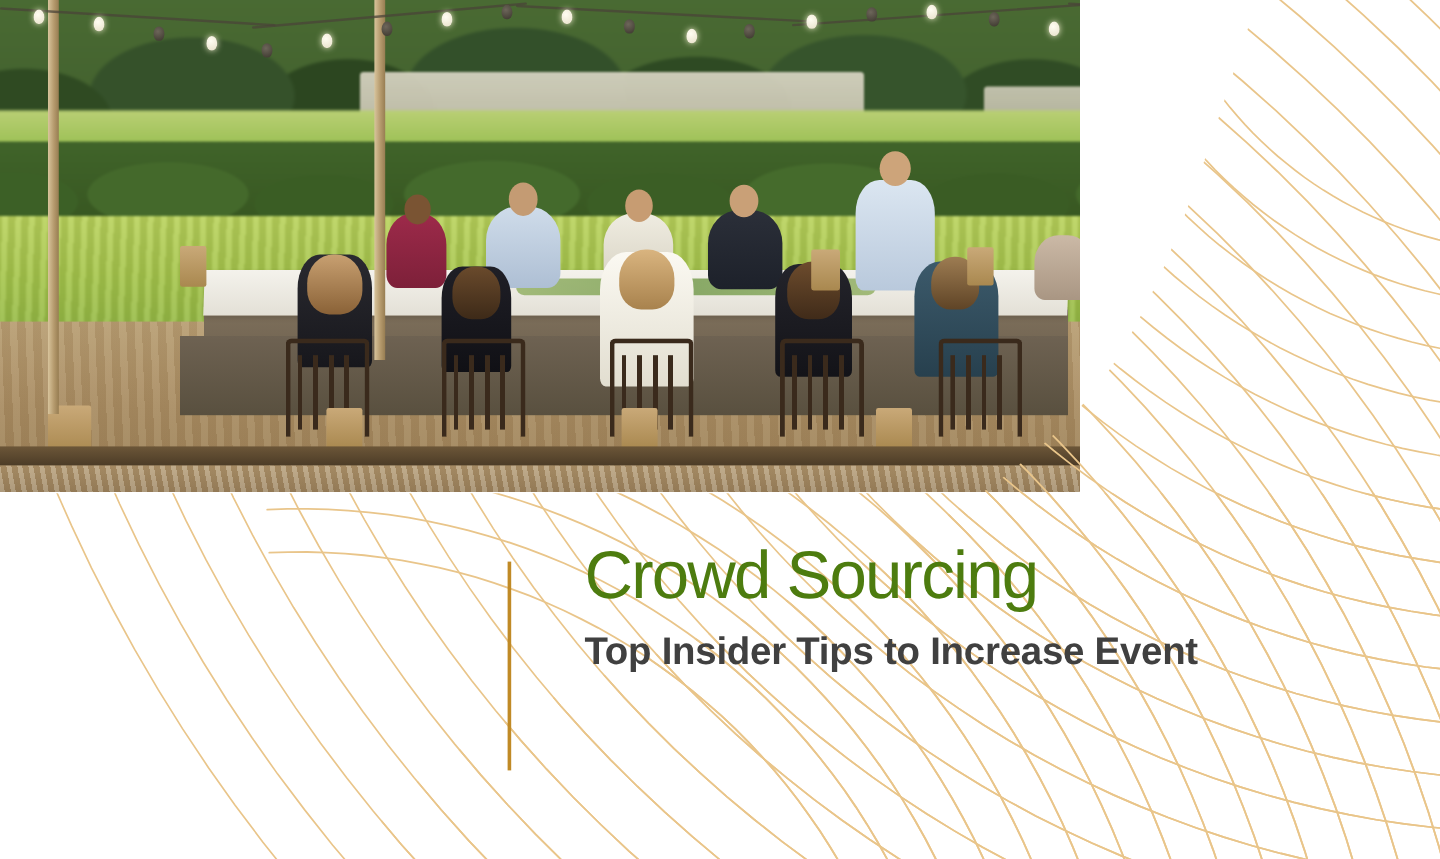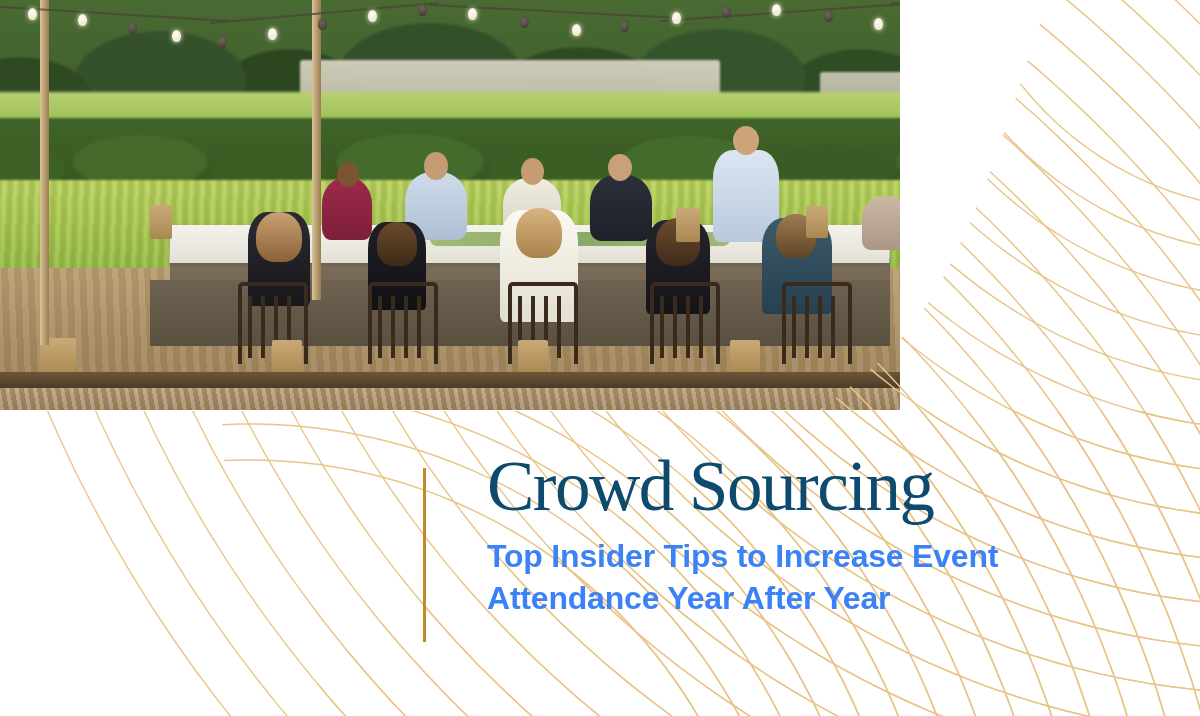--- a/index.html
+++ b/index.html
@@ -234,27 +234,27 @@
   #divider{
     position:absolute;left:423px;top:468px;width:3px;height:174px;
     background:#c08a26;
   }
 
   
   #headline{
     position:absolute;left:487px;top:452px;width:700px;
   }
   #title{
-    font-size:71px;line-height:.96;color:#0c4a6e;font-weight:400;
+    font-size:56px;line-height:.96;color:#4d7c0f;font-weight:400;
     letter-spacing:-1.5px;margin:0;white-space:nowrap;
-    font-family:Liberation Serif, serif;
+    font-family:Liberation Sans, sans-serif;
   }
   #subtitle{
     margin:16px 0 0 0;
-    font-size:32px;line-height:1.3;color:#3b82f6;font-weight:700;
+    font-size:32px;line-height:1.3;color:#404040;font-weight:700;
     letter-spacing:-.2px;
     font-family:"Liberation Sans",sans-serif;
   }
   #subtitle span{display:block;}
 </style>
 </head>
 <body>
 
 <div id="banner">
 
@@ -493,17 +493,16 @@
     </g>
   </svg>
 
 
   <div id="divider"></div>
 
   <div id="headline">
     <h1 id="title">Crowd Sourcing</h1>
     <p id="subtitle">
       <span>Top Insider Tips to Increase Event</span>
-      <span>Attendance Year After Year</span>
     </p>
   </div>
 
 </div>
 
 </body></html>

